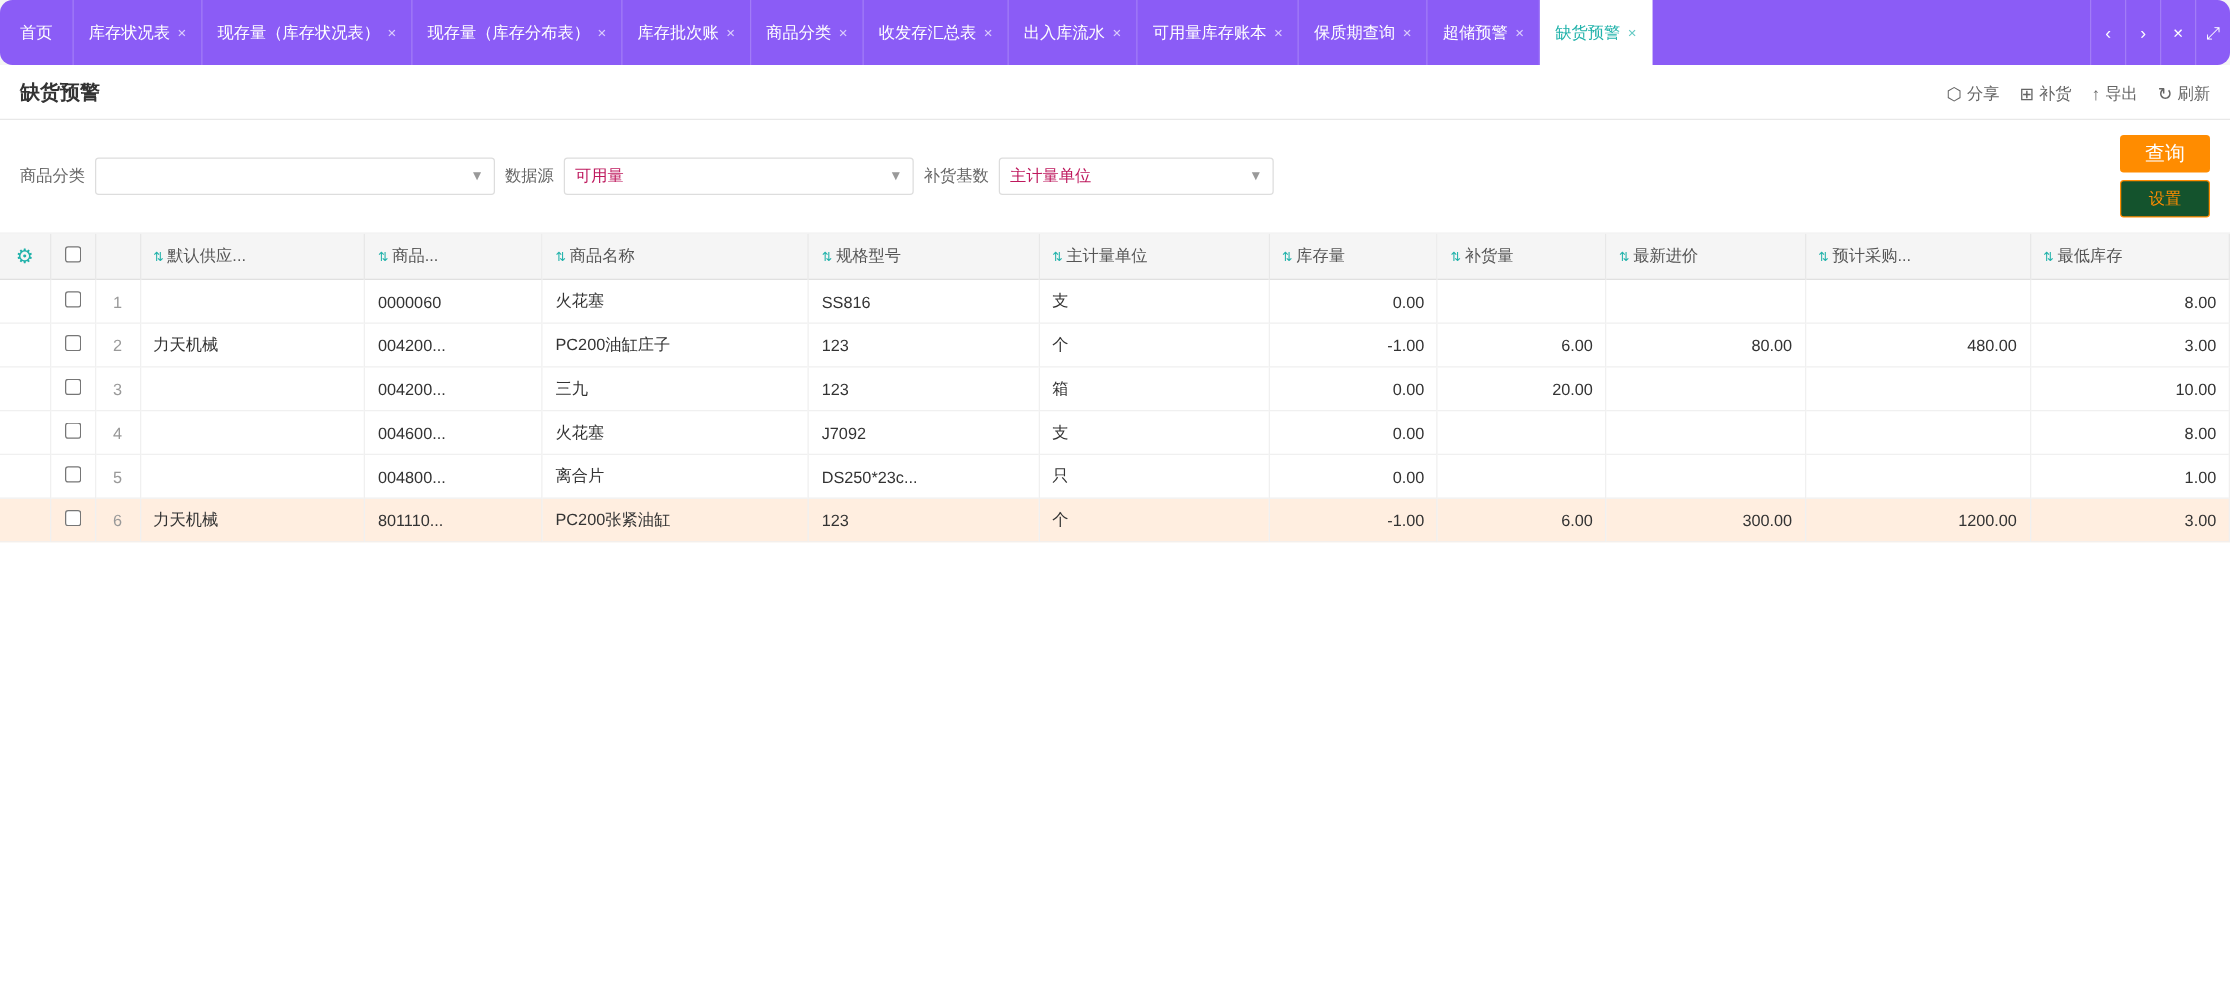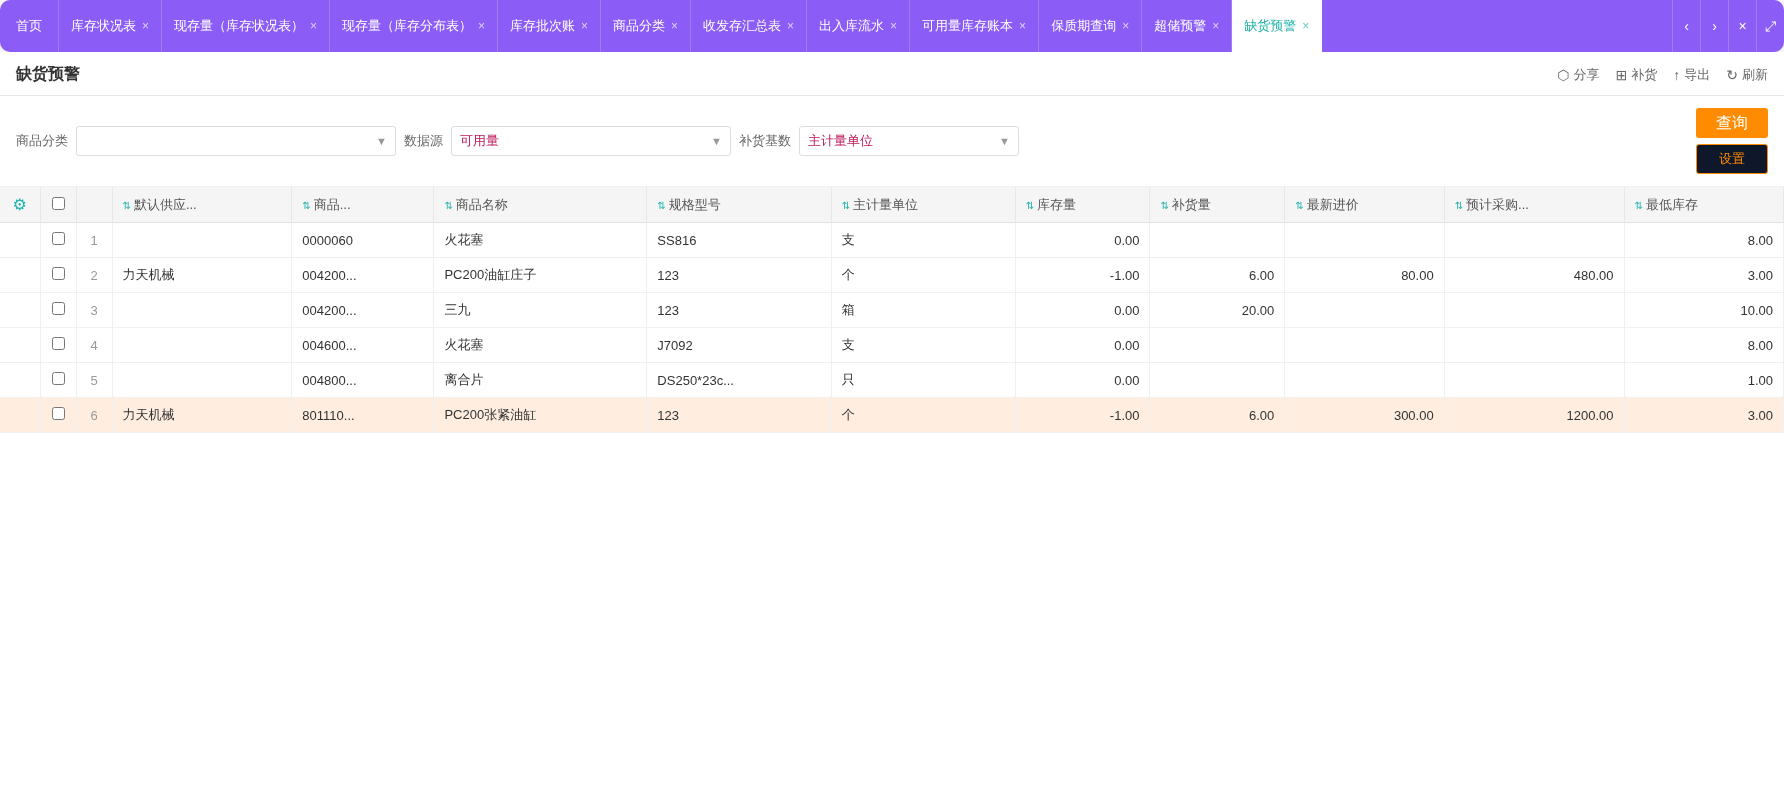--- a/index.html
+++ b/index.html
@@ -143,21 +143,21 @@
       background: #ff8c00;
       color: #fff;
       border: none;
       border-radius: 3px;
       padding: 1px 20px;
       cursor: pointer;
       font-size: 16px;
       height: 30px;
     }
     .btn-settings {
-      background: #0f172a;
+      background: #14532d;
       color: #ff8c00;
       border: 1px solid #ff8c00;
       border-radius: 3px;
       padding: 3px 20px;
       cursor: pointer;
       font-size: 13px;
       height: 30px;
     }
     .filter-row {
       display: flex;

